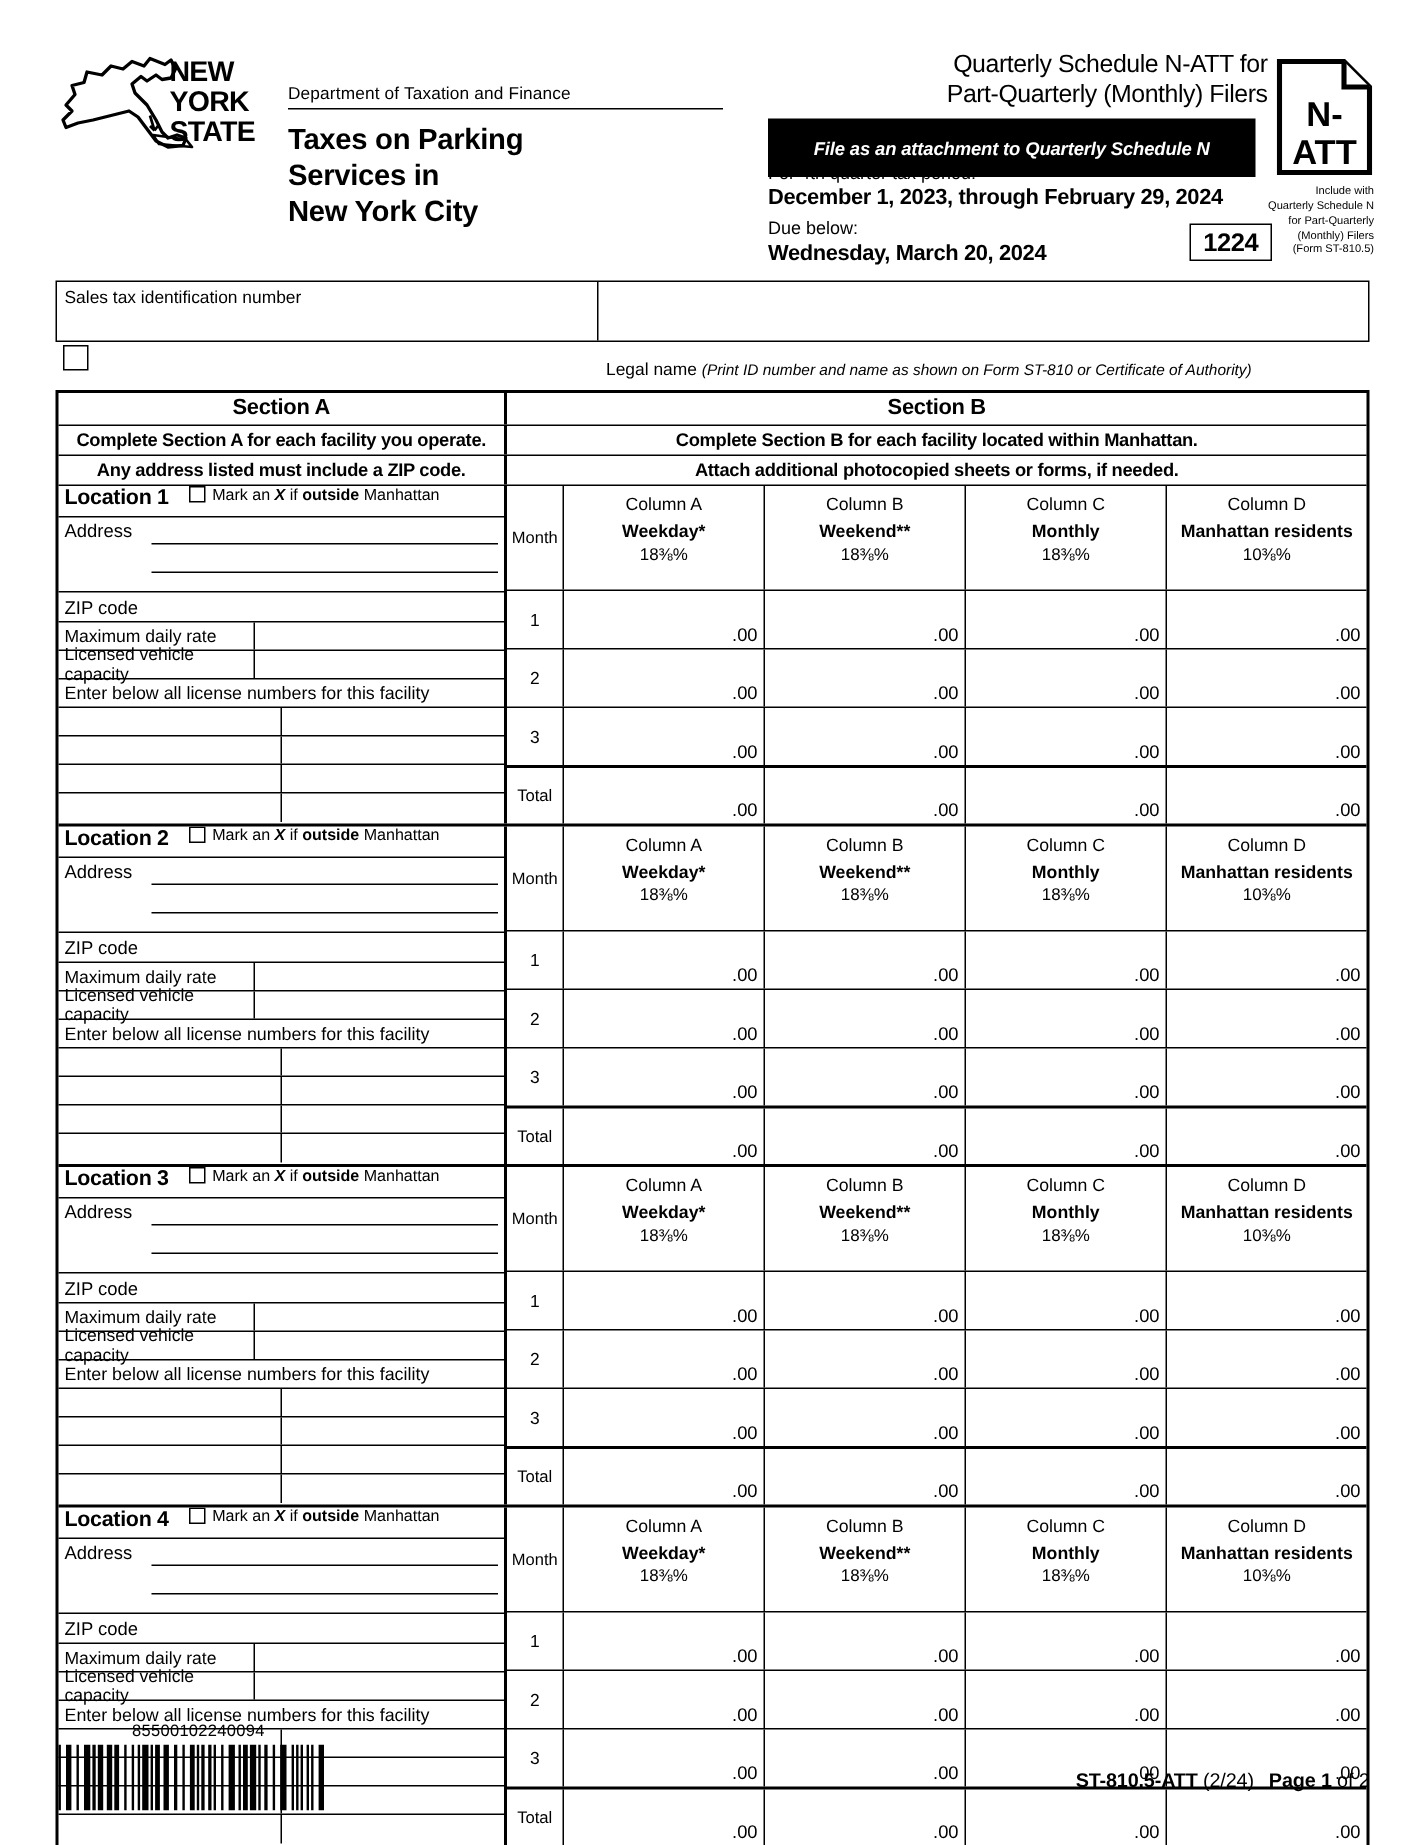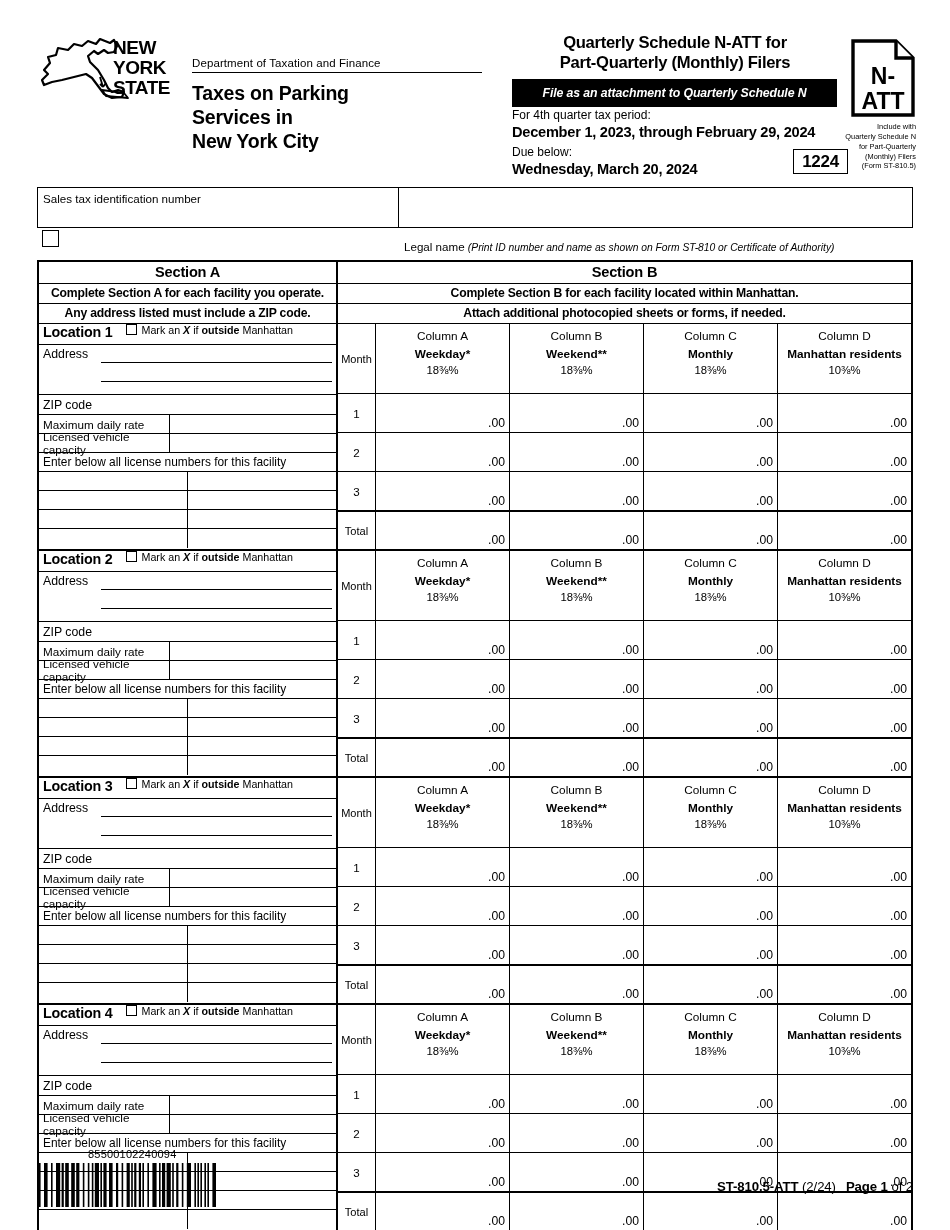--- a/index.html
+++ b/index.html
@@ -63,32 +63,31 @@
 
   .title-right {
     position: absolute;
     left: 505px;
     top: 33px;
     width: 340px;
     text-align: right;
   }
   .title-right .big {
     font-size: 16.6px;
-    font-weight: bold;
+    font-weight: normal;
     line-height: 1.2;
     letter-spacing: -0.3px;
-    text-align: center;
   }
 
   .attach-bar {
     position: absolute;
     left: 512px;
     top: 79px;
     width: 325px;
-    height: 28px;
+    height: 39px;
     background: #000;
     color: #fff;
     font-size: 12.3px;
     font-weight: bold;
     font-style: italic;
     display: flex;
     align-items: center;
     justify-content: center;
     letter-spacing: -0.1px;
   }

